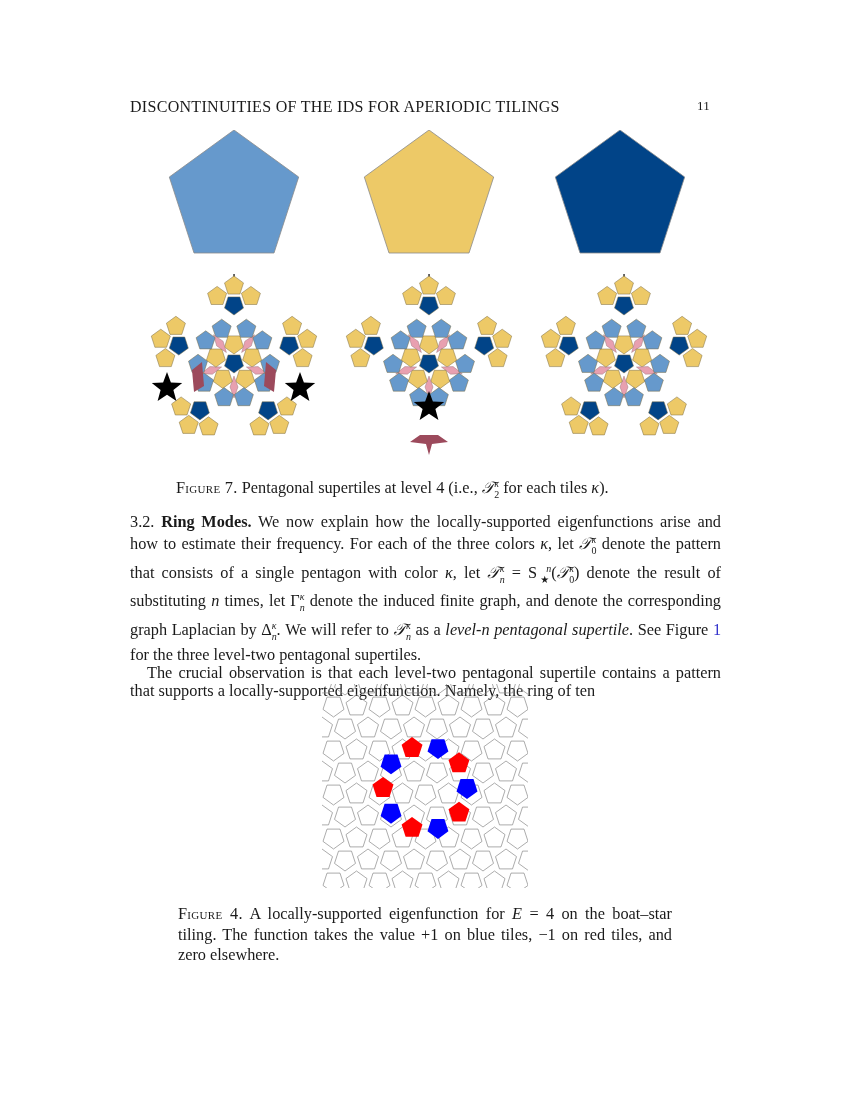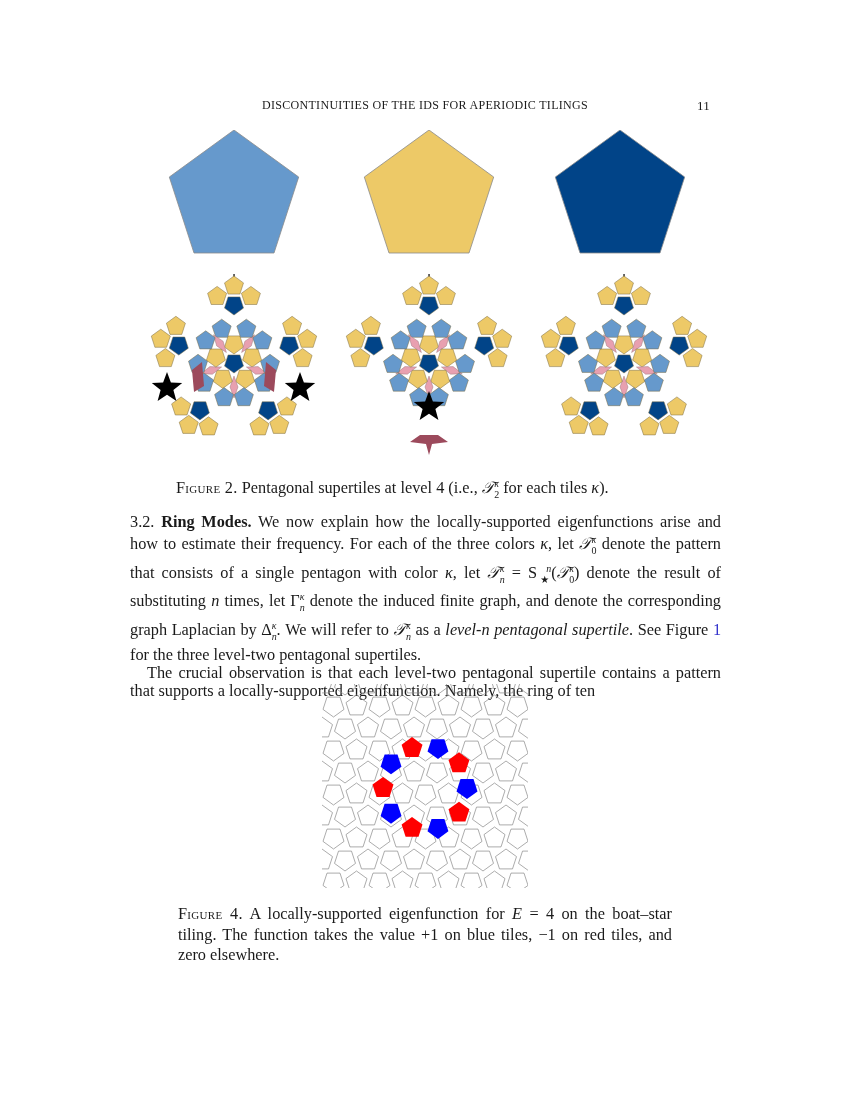--- a/index.html
+++ b/index.html
@@ -1,19 +1,19 @@
 <!DOCTYPE html>
 <html><head>
 <meta charset="utf-8">
 <style>
   html, body { margin: 0; padding: 0; background: #ffffff; }
   body { width: 850px; height: 1100px; position: relative; overflow: hidden;
          font-family: "DejaVu Serif", "Liberation Serif", serif; color: #1a1a1a; }
   .running-head { position: absolute; top: 98px; left: 130px; width: 590px; height: 18px; font-size: 11.5px; letter-spacing: 0.3px; }
-  .running-head .title { position: absolute; left: 0; right: 0; text-align: center; font-family: "Liberation Serif", serif; font-size: 12px; }
+  .running-head .title { position: absolute; left: 0; right: 0; font-family: "Liberation Serif", serif; font-size: 16px; }
   .running-head .pgnum { position: absolute; right: 10px; font-family: "Liberation Serif", serif; font-size: 13px; }
   .fig1 { position: absolute; left: 140px; top: 130px; width: 580px; height: 330px; }
   .fig1 svg { position: absolute; left: 0; top: 0; }
   .caption { position: absolute; font-family: "Liberation Serif", serif; font-size: 16.3px; line-height: 20.5px; }
   .sc { font-variant: small-caps; letter-spacing: 0.3px; }
   .body-text { position: absolute; left: 130px; width: 591px; font-family: "Liberation Serif", serif; font-size: 16.3px; line-height: 18px; text-align: justify; }
   .body-text p { margin: 0; }
   .body-text p.indent { text-indent: 17px; }
   .math { font-style: italic; }
   .link { color: #3333cc; }
@@ -159,21 +159,21 @@
       <polygon points="27.0,242.0 30.9,252.6 42.2,253.1 33.4,260.1 36.4,270.9 27.0,264.7 17.6,270.9 20.6,260.1 11.8,253.1 23.1,252.6" fill="#000000"></polygon>
       <polygon points="160.0,242.0 163.9,252.6 175.2,253.1 166.4,260.1 169.4,270.9 160.0,264.7 150.6,270.9 153.6,260.1 144.8,253.1 156.1,252.6" fill="#000000"></polygon>
       <polygon points="289.0,261.0 292.9,271.6 304.2,272.1 295.4,279.1 298.4,289.9 289.0,283.7 279.6,289.9 282.6,279.1 273.8,272.1 285.1,271.6" fill="#000000"></polygon>
       <polygon points="280,305 298,305 308,312 292,314 289,325 286,314 270,312" fill="#9c4a5c"></polygon>
       <polygon points="52,240 62,232 64,256 54,262" fill="#9c4a5c"></polygon>
       <polygon points="126,232 136,240 134,262 124,256" fill="#9c4a5c"></polygon>
     </svg>
 </div>
 
 <div class="caption" style="left:176px; top:474px;">
-  <span class="sc">Figure 2.</span><span> Pentagonal supertiles at level 4 (i.e., </span><span class="math">𝒯</span><sub style="font-size:10px">2</sub><sup style="font-size:10px;margin-left:-5px" class="math">κ</sup><span> for each tiles </span><span class="math">κ</span><span>).</span>
+  <span class="sc">Figure 7.</span><span> Pentagonal supertiles at level 4 (i.e., </span><span class="math">𝒯</span><sub style="font-size:10px">2</sub><sup style="font-size:10px;margin-left:-5px" class="math">κ</sup><span> for each tiles </span><span class="math">κ</span><span>).</span>
 </div>
 
 <div class="body-text" style="top:513px;">
   <p><span>3.2.</span> <b>Ring Modes.</b><span> We now explain how the locally-supported eigenfunctions arise and how to estimate their frequency. For each of the three colors </span><span class="math">κ</span><span>, let </span><span class="math">𝒯</span><sub style="font-size:10px">0</sub><sup class="math" style="font-size:10px;margin-left:-5px">κ</sup><span> denote the pattern that consists of a single pentagon with color </span><span class="math">κ</span><span>, let </span><span class="math">𝒯</span><sub class="math" style="font-size:10px">n</sub><sup class="math" style="font-size:10px;margin-left:-5px">κ</sup><span> = S</span><sub style="font-size:10px">★</sub><sup class="math" style="font-size:10px;margin-left:-6px">n</sup>(<span class="math">𝒯</span><sub style="font-size:10px">0</sub><sup class="math" style="font-size:10px;margin-left:-5px">κ</sup>)<span> denote the result of substituting </span><span class="math">n</span><span> times, let Γ</span><sub class="math" style="font-size:10px">n</sub><sup class="math" style="font-size:10px;margin-left:-5px">κ</sup><span> denote the induced finite graph, and denote the corresponding graph Laplacian by Δ</span><sub class="math" style="font-size:10px">n</sub><sup class="math" style="font-size:10px;margin-left:-5px">κ</sup><span>. We will refer to </span><span class="math">𝒯</span><sub class="math" style="font-size:10px">n</sub><sup class="math" style="font-size:10px;margin-left:-5px">κ</sup><span> as a </span><i>level-n pentagonal supertile</i><span>. See Figure </span><span class="link">1</span><span> for the three level-two pentagonal supertiles.</span></p>
   <p class="indent">The crucial observation is that each level-two pentagonal supertile contains a pattern that supports a locally-supported eigenfunction. Namely, the ring of ten</p>
 </div>
 
 <div class="fig2">
   <svg id="fig2svg" width="206" height="204" viewBox="0 0 206 204">
       <clipPath id="c2">

